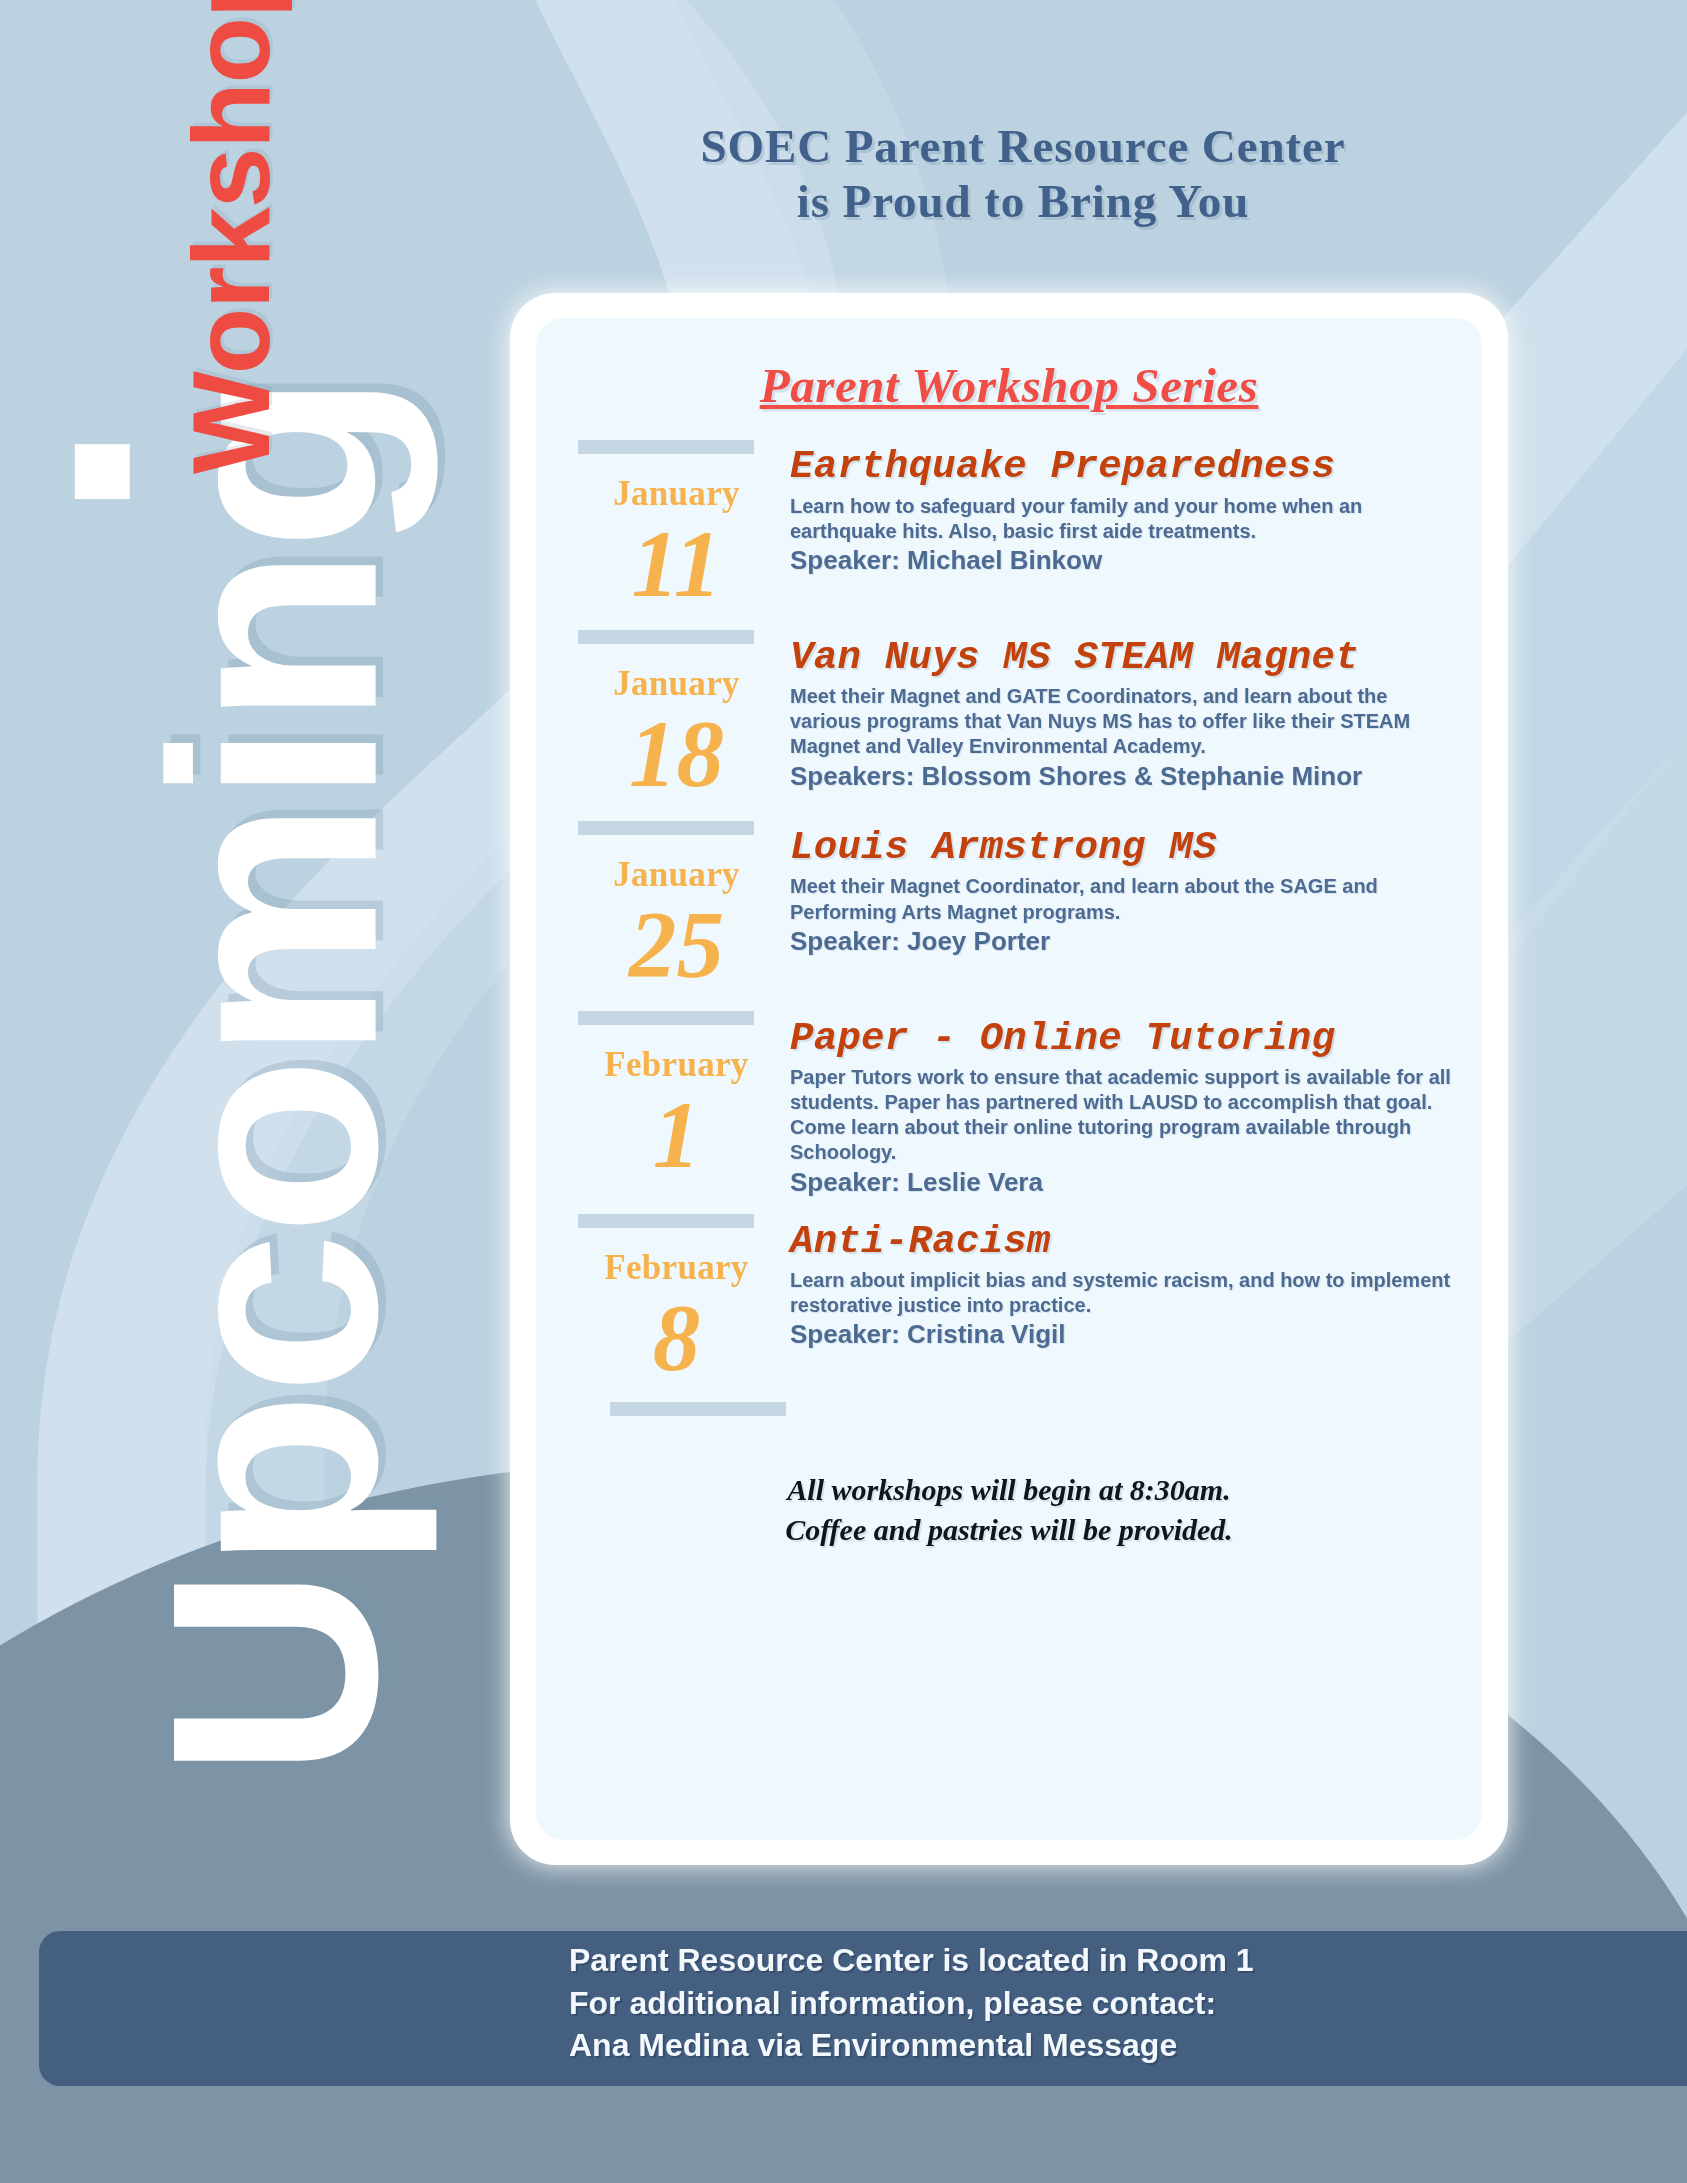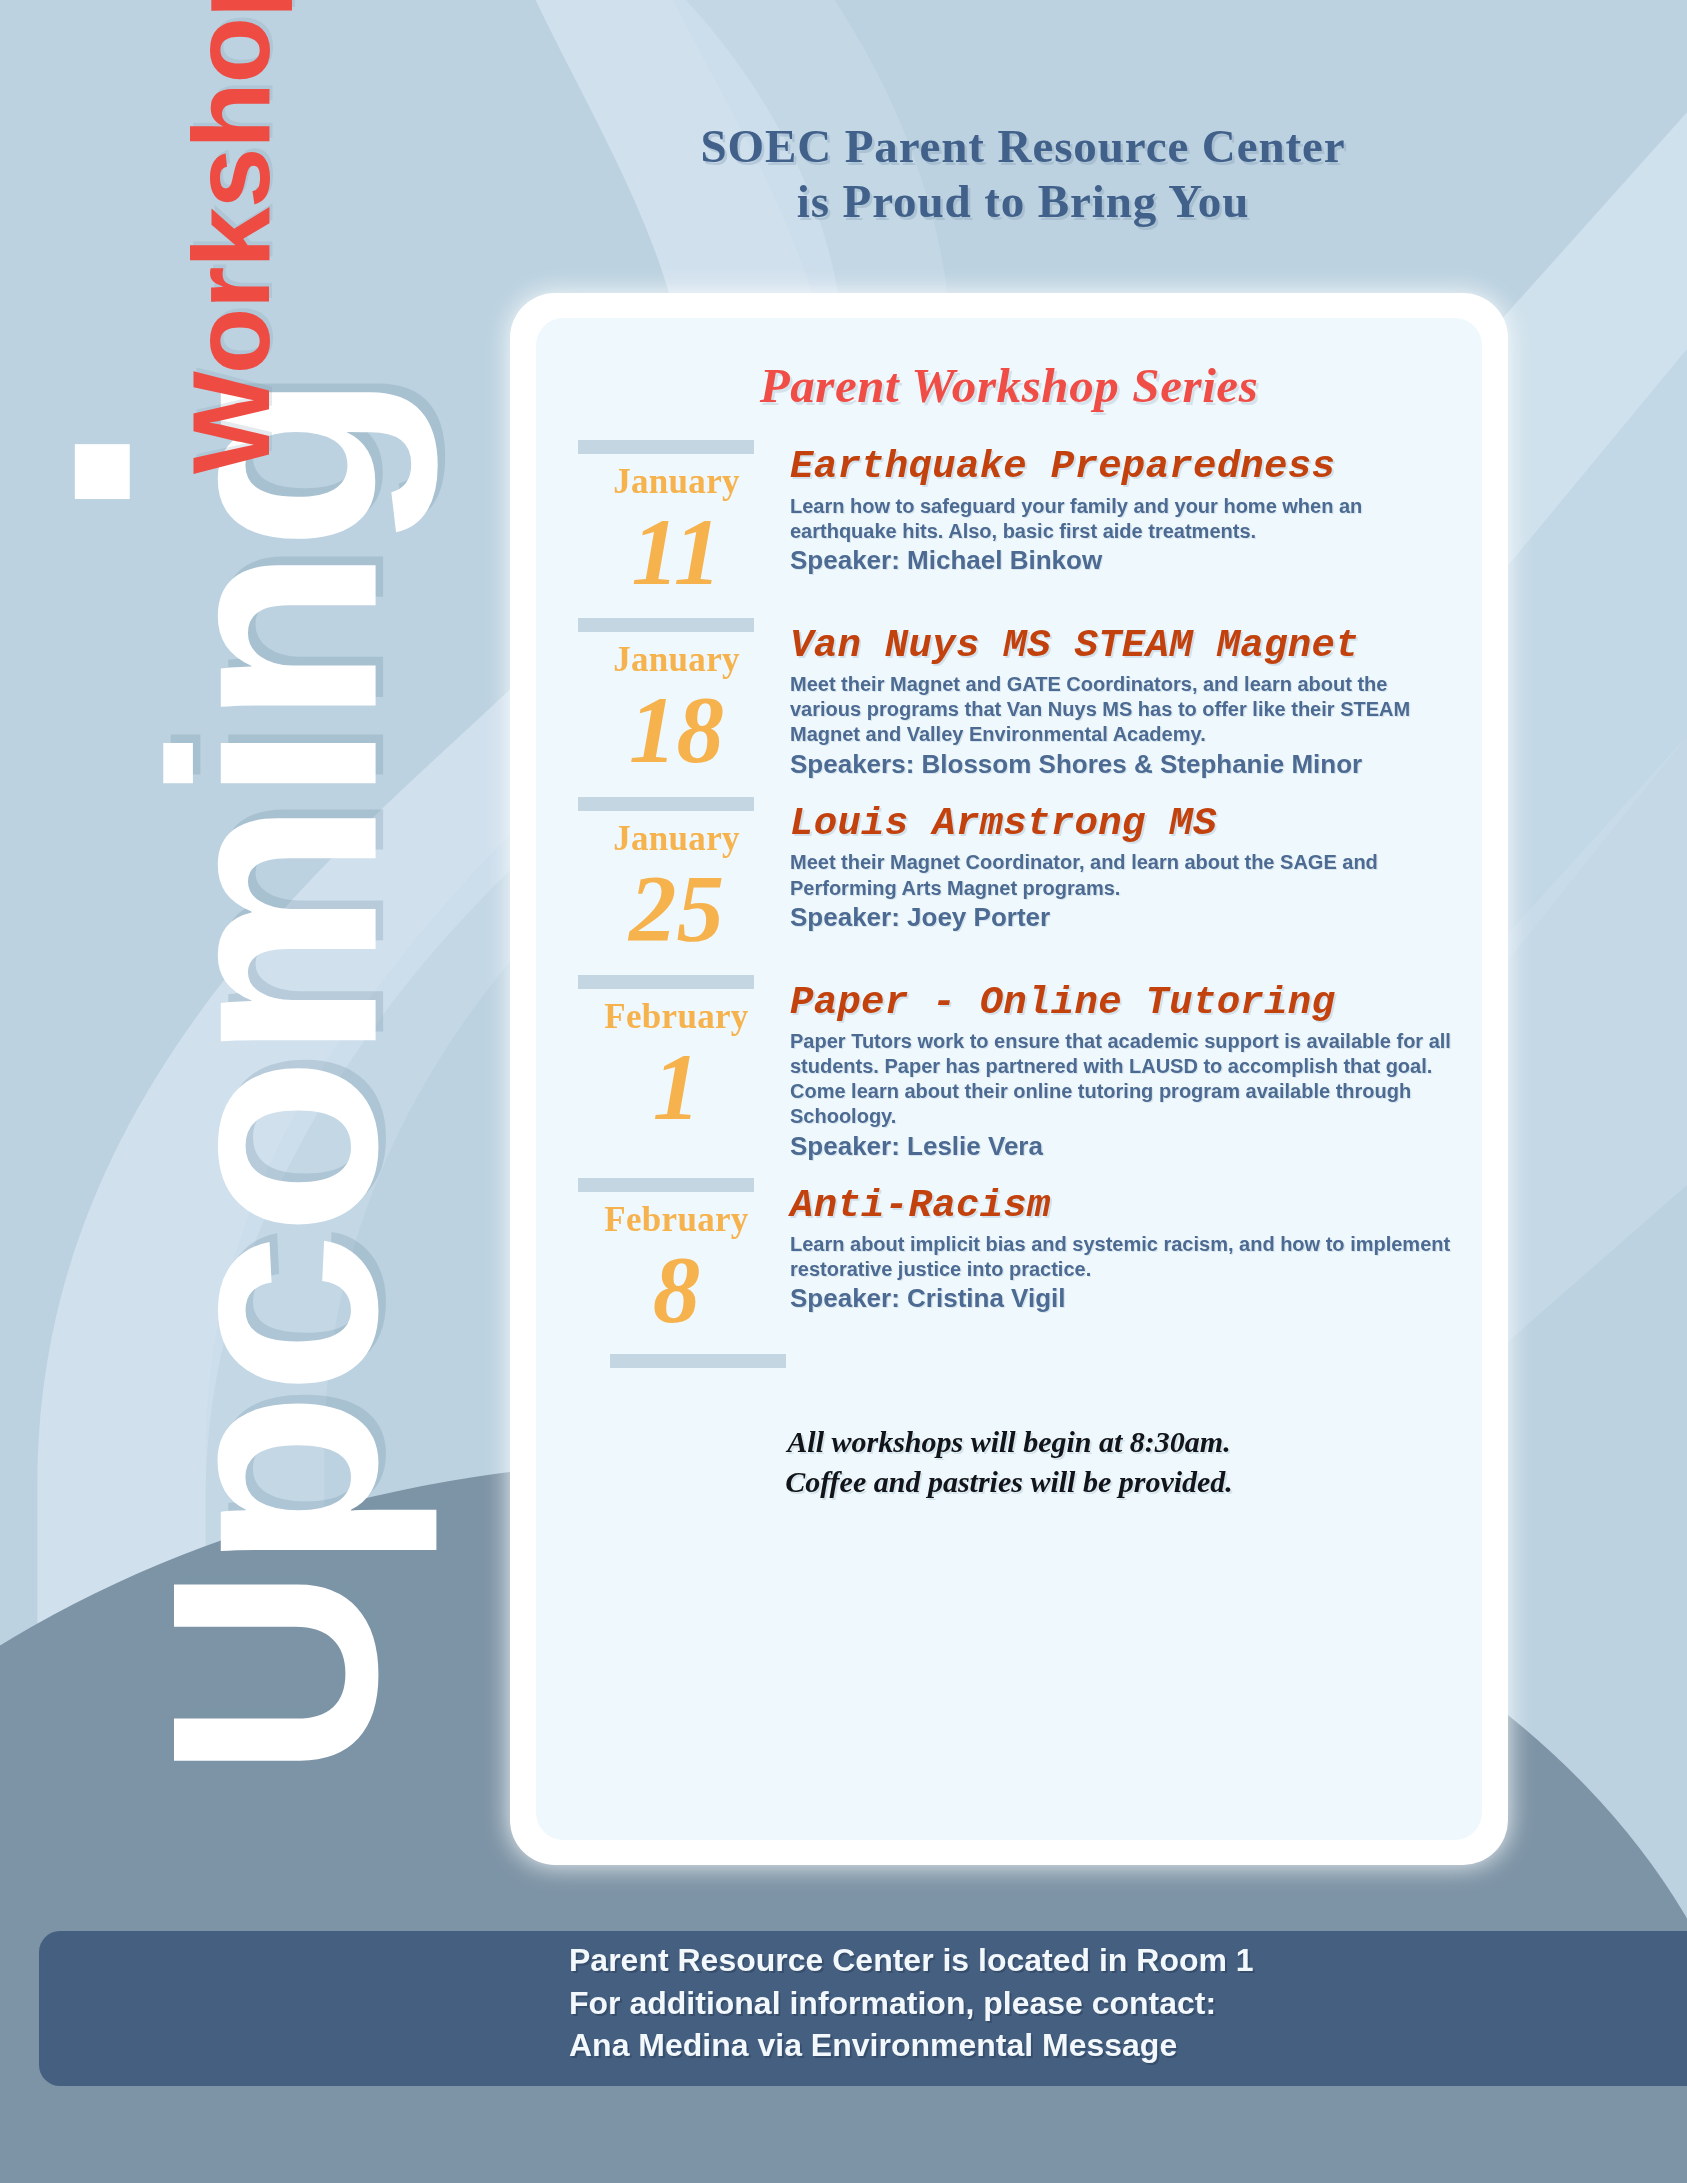--- a/index.html
+++ b/index.html
@@ -108,20 +108,21 @@
   .series-title {
     margin-top: 39px;
     text-align: center;
     font-family: "Liberation Serif", serif;
     font-style: italic;
     font-weight: bold;
     font-size: 49px;
     letter-spacing: 0.6px;
     color: #ef4d45;
     text-shadow: 2.5px 2.5px 0 rgba(180,200,215,0.45);
+    text-decoration: underline;
   }
 
   
   .rows { margin-top: 26px; padding: 0 29px 0 32px; }
 
   .row {
     display: flex;
     align-items: flex-start;
     position: relative;
   }
@@ -129,21 +130,21 @@
     position: absolute;
     left: 10px;
     top: 0;
     width: 176px;
     height: 13.7px;
     background: #c3d6e2;
   }
   .date-col {
     width: 217px;
     flex: 0 0 217px;
-    padding-top: 24px;
+    padding-top: 36px;
     text-align: center;
   }
   .month {
     font-family: "Liberation Serif", serif;
     font-weight: bold;
     font-size: 35px;
     color: #f6b24d;
     letter-spacing: 0.3px;
     line-height: 1;
   }

